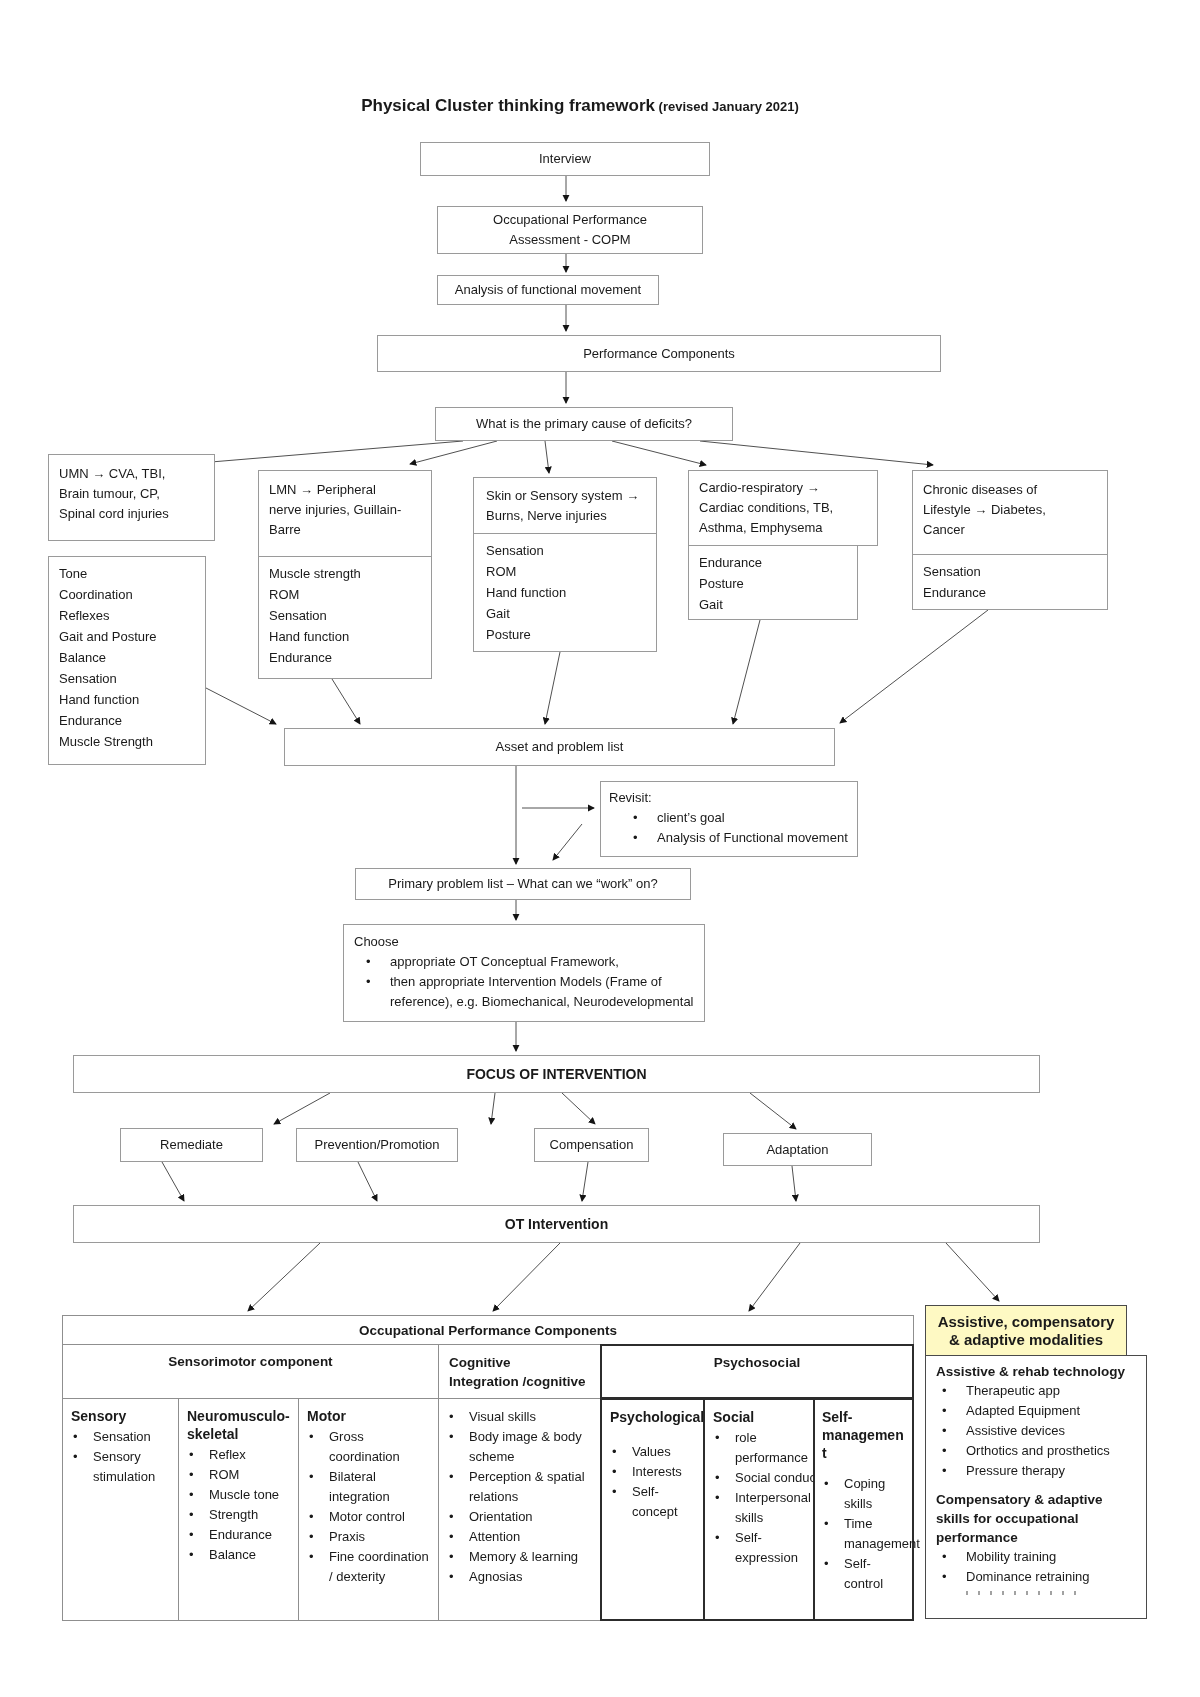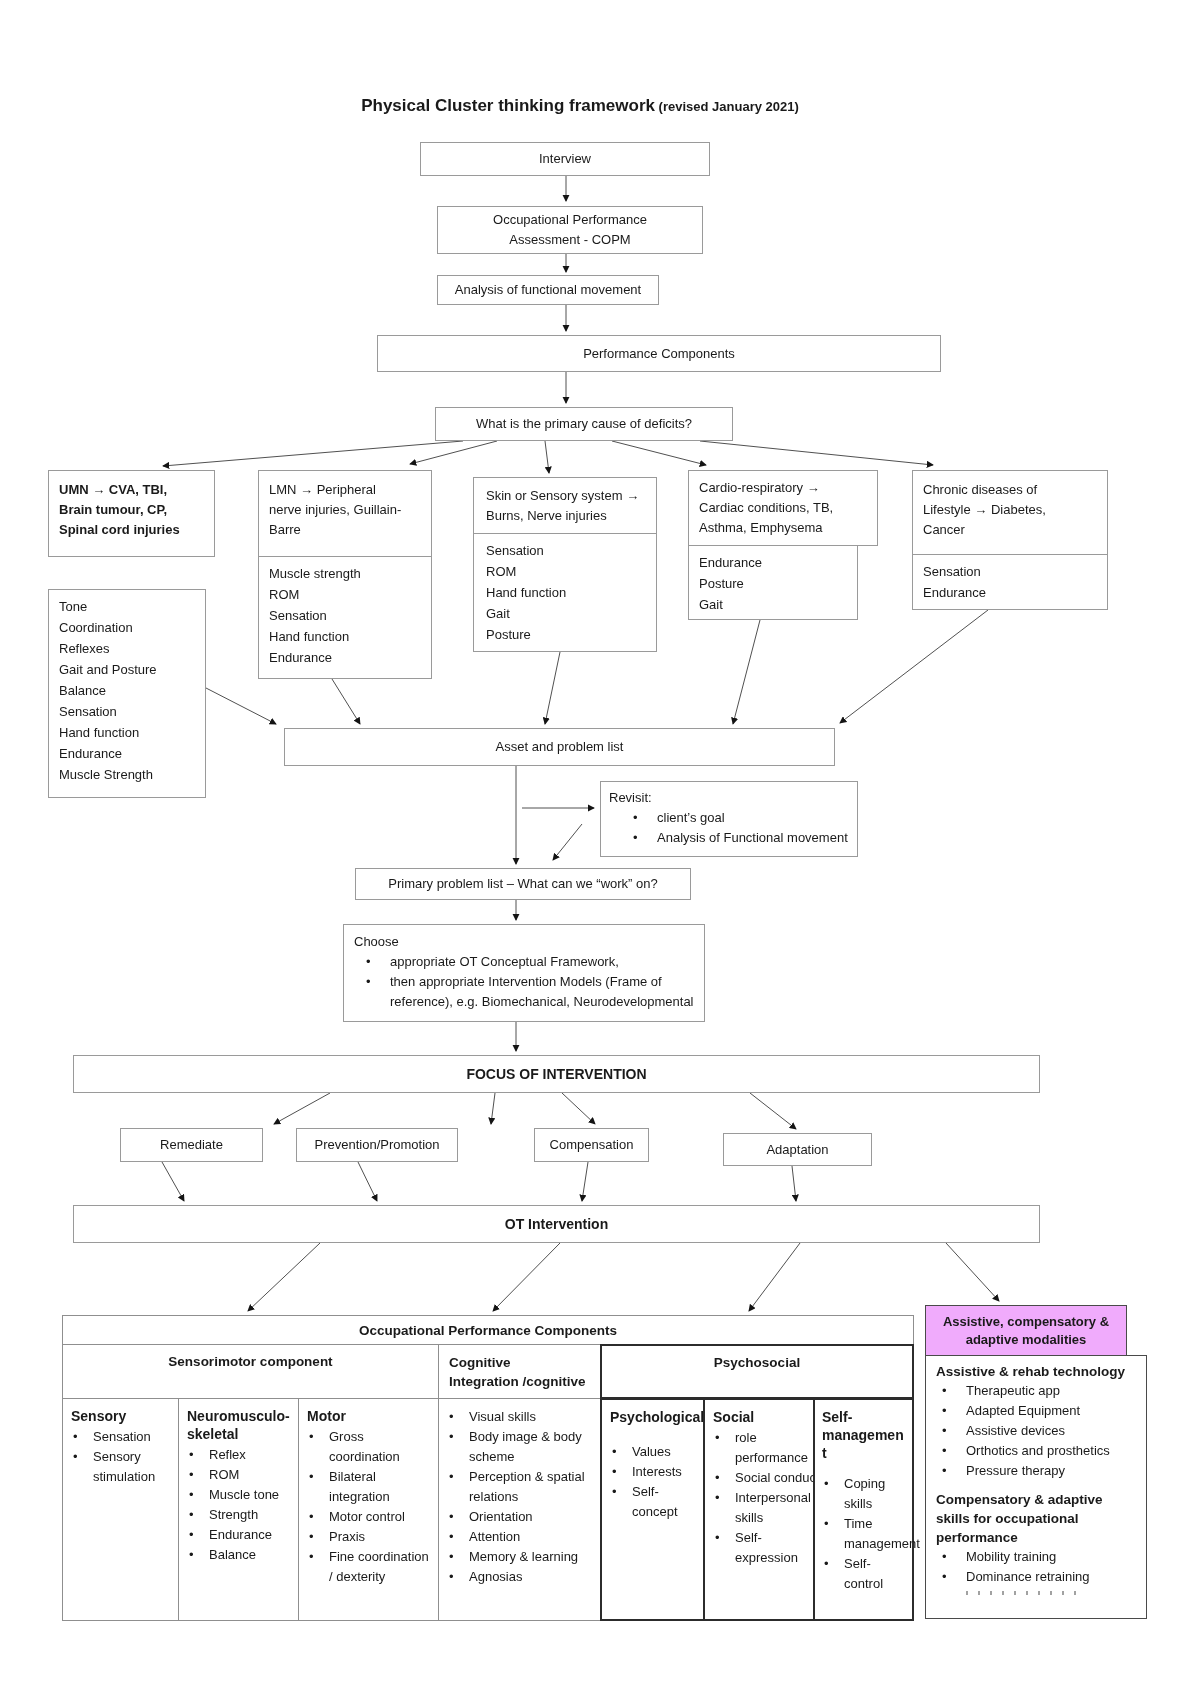--- a/index.html
+++ b/index.html
@@ -87,26 +87,26 @@
   </div>
 
   <div class="abs box ctr f13" style="left:377px;top:335px;width:564px;height:37px;">
     <span>Performance Components</span>
   </div>
 
   <div class="abs box ctr f13" style="left:435px;top:407px;width:298px;height:34px;">
     <span>What is the primary cause of deficits?</span>
   </div>
 
-  <div class="abs box hdr" style="left:48px;top:470px;width:167px;height:87px;font-weight:bold;">
+  <div class="abs box hdr" style="left:48px;top:454px;width:167px;height:87px;">
     <div>UMN → CVA, TBI,</div>
     <div>Brain tumour, CP,</div>
     <div>Spinal cord injuries</div>
   </div>
-  <div class="abs box lst" style="left:48px;top:589px;width:158px;height:209px;">
+  <div class="abs box lst" style="left:48px;top:556px;width:158px;height:209px;">
     <div>Tone</div>
     <div>Coordination</div>
     <div>Reflexes</div>
     <div>Gait and Posture</div>
     <div>Balance</div>
     <div>Sensation</div>
     <div>Hand function</div>
     <div>Endurance</div>
     <div>Muscle Strength</div>
   </div>
@@ -369,21 +369,21 @@
     <div class="li">
         <span class="b">•</span>
       <span class="t wrapany">Time management</span>
       </div>
     <div class="li">
         <span class="b">•</span>
       <span class="t wrapany">Self-control</span>
       </div>
   </div>
 
-  <div class="abs ctr" style="left:925px;top:1305px;width:202px;height:51px;background:#f0abfc;border:1px solid #4a4a4a;font-size:13px;font-weight:bold;line-height:18px;padding:0 6px;">
+  <div class="abs ctr" style="left:925px;top:1305px;width:202px;height:51px;background:#fef9c3;border:1px solid #4a4a4a;font-size:15px;font-weight:bold;line-height:18px;padding:0 6px;">
     <span>Assistive, compensatory &amp; adaptive modalities</span>
   </div>
 
   <div class="abs wrapany" style="left:925px;top:1355px;width:222px;height:264px;background:#fff;border:1px solid #4a4a4a;padding:6px 10px;overflow:hidden;">
     <div style="font-size:13.5px;font-weight:bold;line-height:19px;">Assistive &amp; rehab technology</div>
     <div class="li">
         <span class="b">•</span>
       <span class="t">Therapeutic app</span>
       </div>
     <div class="li">

